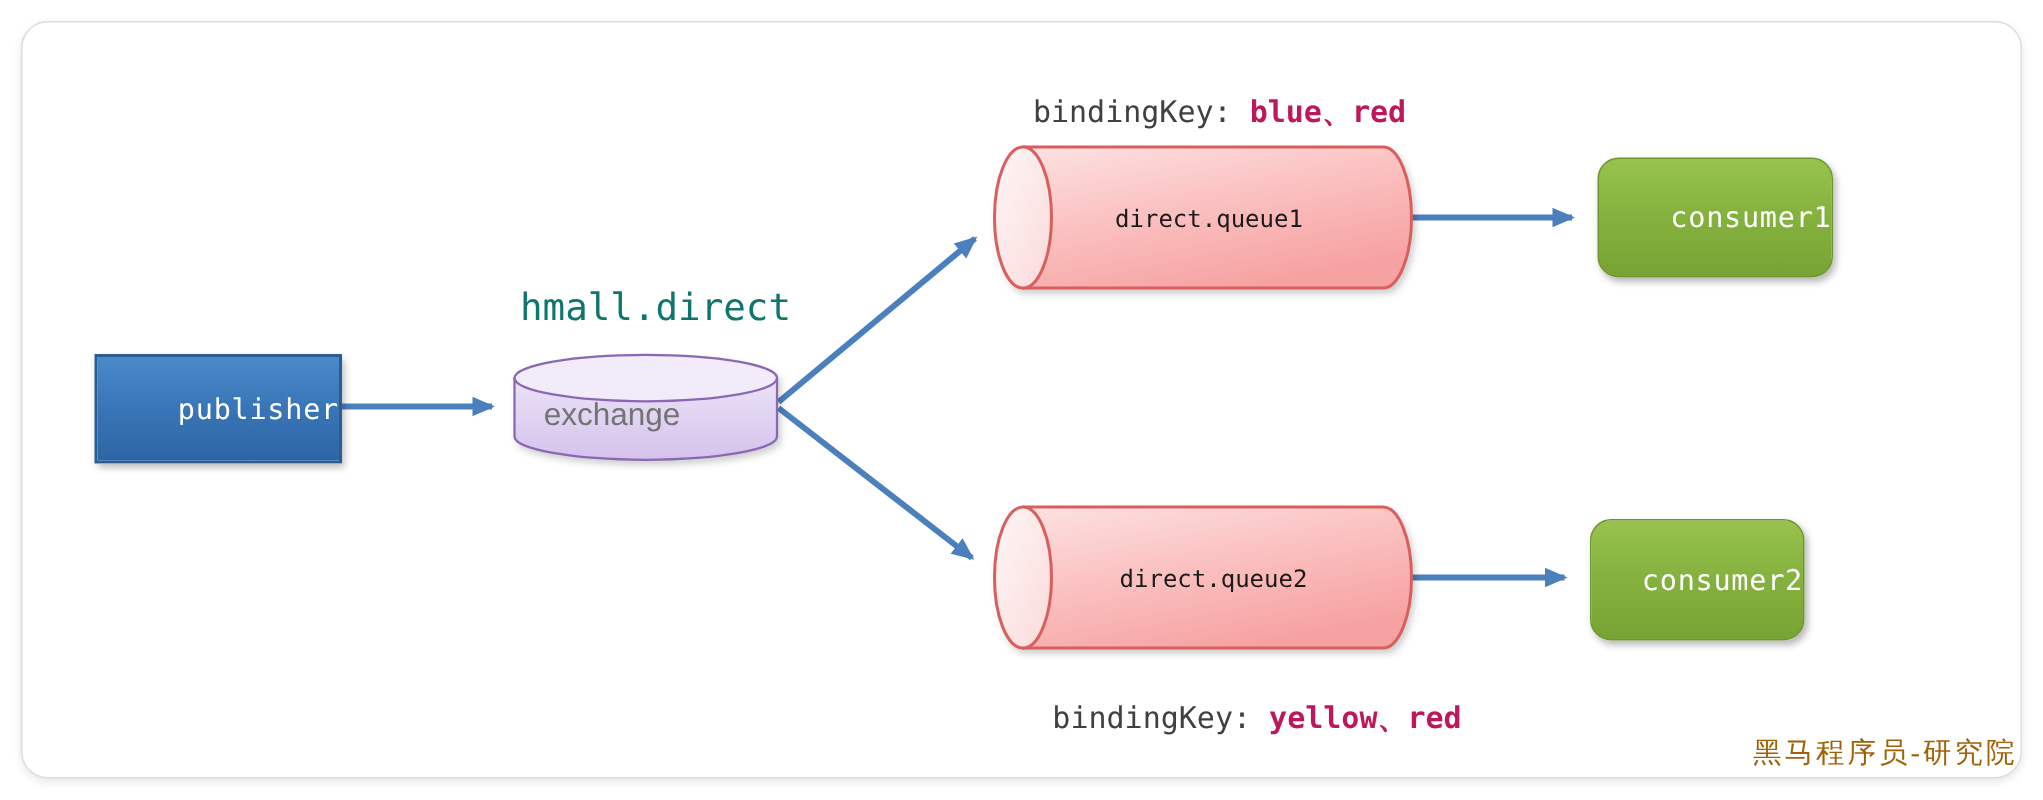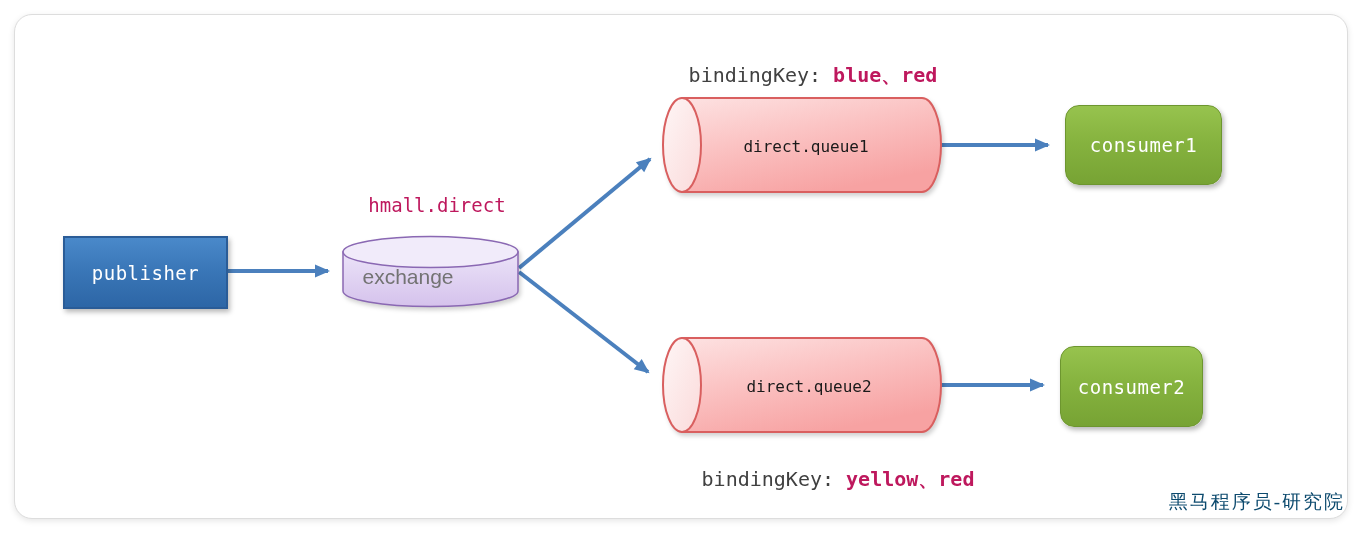--- a/index.html
+++ b/index.html
@@ -26,21 +26,21 @@
     position: absolute;
     left: 0; top: 0;
     width: 1362px; height: 533px;
   }
   .shape-shadow { filter: drop-shadow(2px 3px 2px rgba(0,0,0,0.18)); }
 
   .node {
     position: absolute;
     display: flex;
     align-items: center;
-    justify-content: center;
+    justify-content: flex-end;
     color: #ffffff;
     font-size: 19px;
     letter-spacing: 0.5px;
     box-shadow: 2px 3px 5px rgba(0,0,0,0.28);
   }
   .publisher {
     left: 63px; top: 236px; width: 165px; height: 73px;
     border-radius: 0;
     background: linear-gradient(180deg, #4a89ca 0%, #3a77b8 45%, #2d66a6 100%);
     border: 2px solid #2a5c97;
@@ -59,22 +59,22 @@
     white-space: nowrap;
   }
   .exchange-label {
     left: 408px; top: 277px;
     font-family: "Liberation Sans", sans-serif;
     font-size: 21px;
     color: #737373;
   }
   .exchange-name {
     left: 437px; top: 205px;
-    font-size: 19px;
-    color: #be185d;
+    font-size: 25px;
+    color: #0f766e;
   }
   .queue-label {
     font-size: 16px;
     color: #1a1a1a;
   }
   .queue-label.q1 { left: 806px; top: 146px; }
   .queue-label.q2 { left: 809px; top: 386px; }
 
   .binding-line {
     position: absolute;
@@ -85,21 +85,21 @@
   .binding-line.b1 { left: 813px; top: 75px; }
   .binding-line.b2 { left: 838px; top: 479px; }
   .binding-prefix { color: #404040; }
   .binding-keys { color: #be185d; font-weight: bold; }
 
   .watermark {
     position: absolute;
     right: 17px; bottom: 18px;
     font-family: "Liberation Serif", serif;
     font-size: 19px;
-    color: #0c4a6e;
+    color: #a16207;
     letter-spacing: 2px;
   }
 </style>
 </head>
 <body>
 
 <div class="stage">
 
   <div class="card"></div>
 

